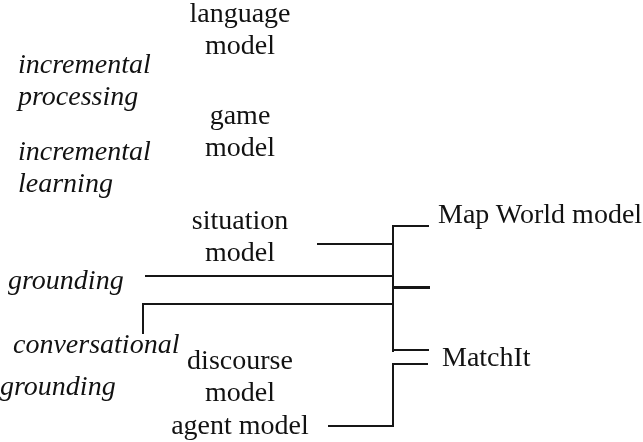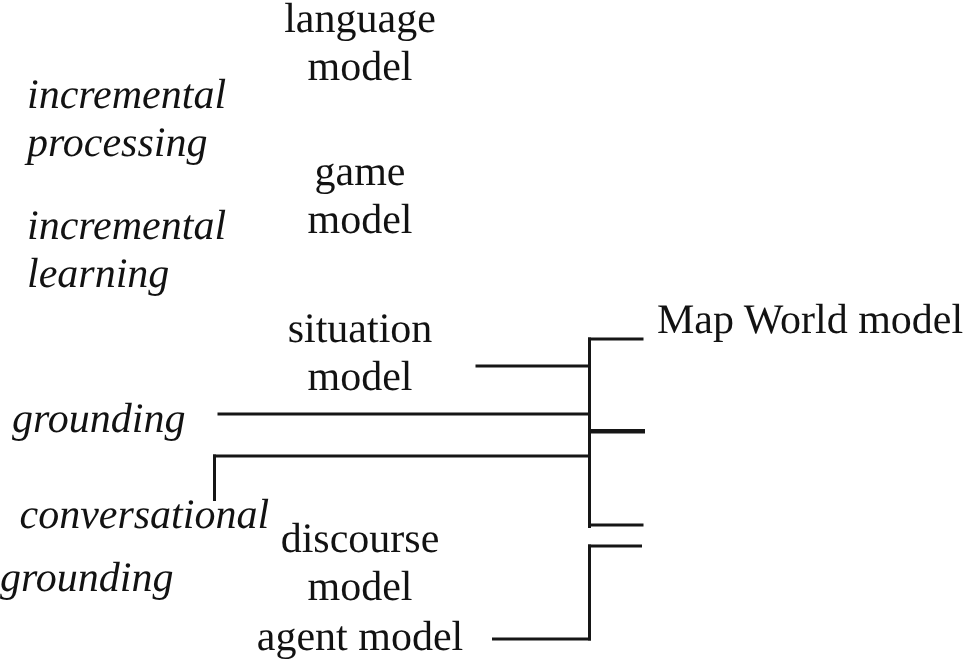--- a/index.html
+++ b/index.html
@@ -72,20 +72,21 @@
   <div class="model-block" style="top:309px;margin-top:35px;">
     <div>discourse</div>
     <div>model</div>
   </div>
 
   <div class="model-block" style="top:409px;">
     <div>agent model</div>
   </div>
 
   <span class="txt" style="left:438px; top:198px;">Map World model</span>
+  <span class="txt" style="left:442px; top:341px;">MatchIt</span>
 
   <div class="line" style="left:392px; top:225px; width:37px; height:2px;"></div>
   <div class="line" style="left:392px; top:225px; width:2px; height:127px;"></div>
   <div class="line" style="left:317px; top:243px; width:77px; height:2px;"></div>
   <div class="line" style="left:145px; top:275px; width:249px; height:2px;"></div>
   <div class="line" style="left:392px; top:286px; width:38px; height:3px;"></div>
   <div class="line" style="left:142px; top:303px; width:252px; height:2px;"></div>
   <div class="line" style="left:142px; top:303px; width:2px; height:31px;"></div>
   <div class="line" style="left:392px; top:349px; width:37px; height:2px;"></div>
   <div class="line" style="left:392px; top:363px; width:36px; height:2px;"></div>

